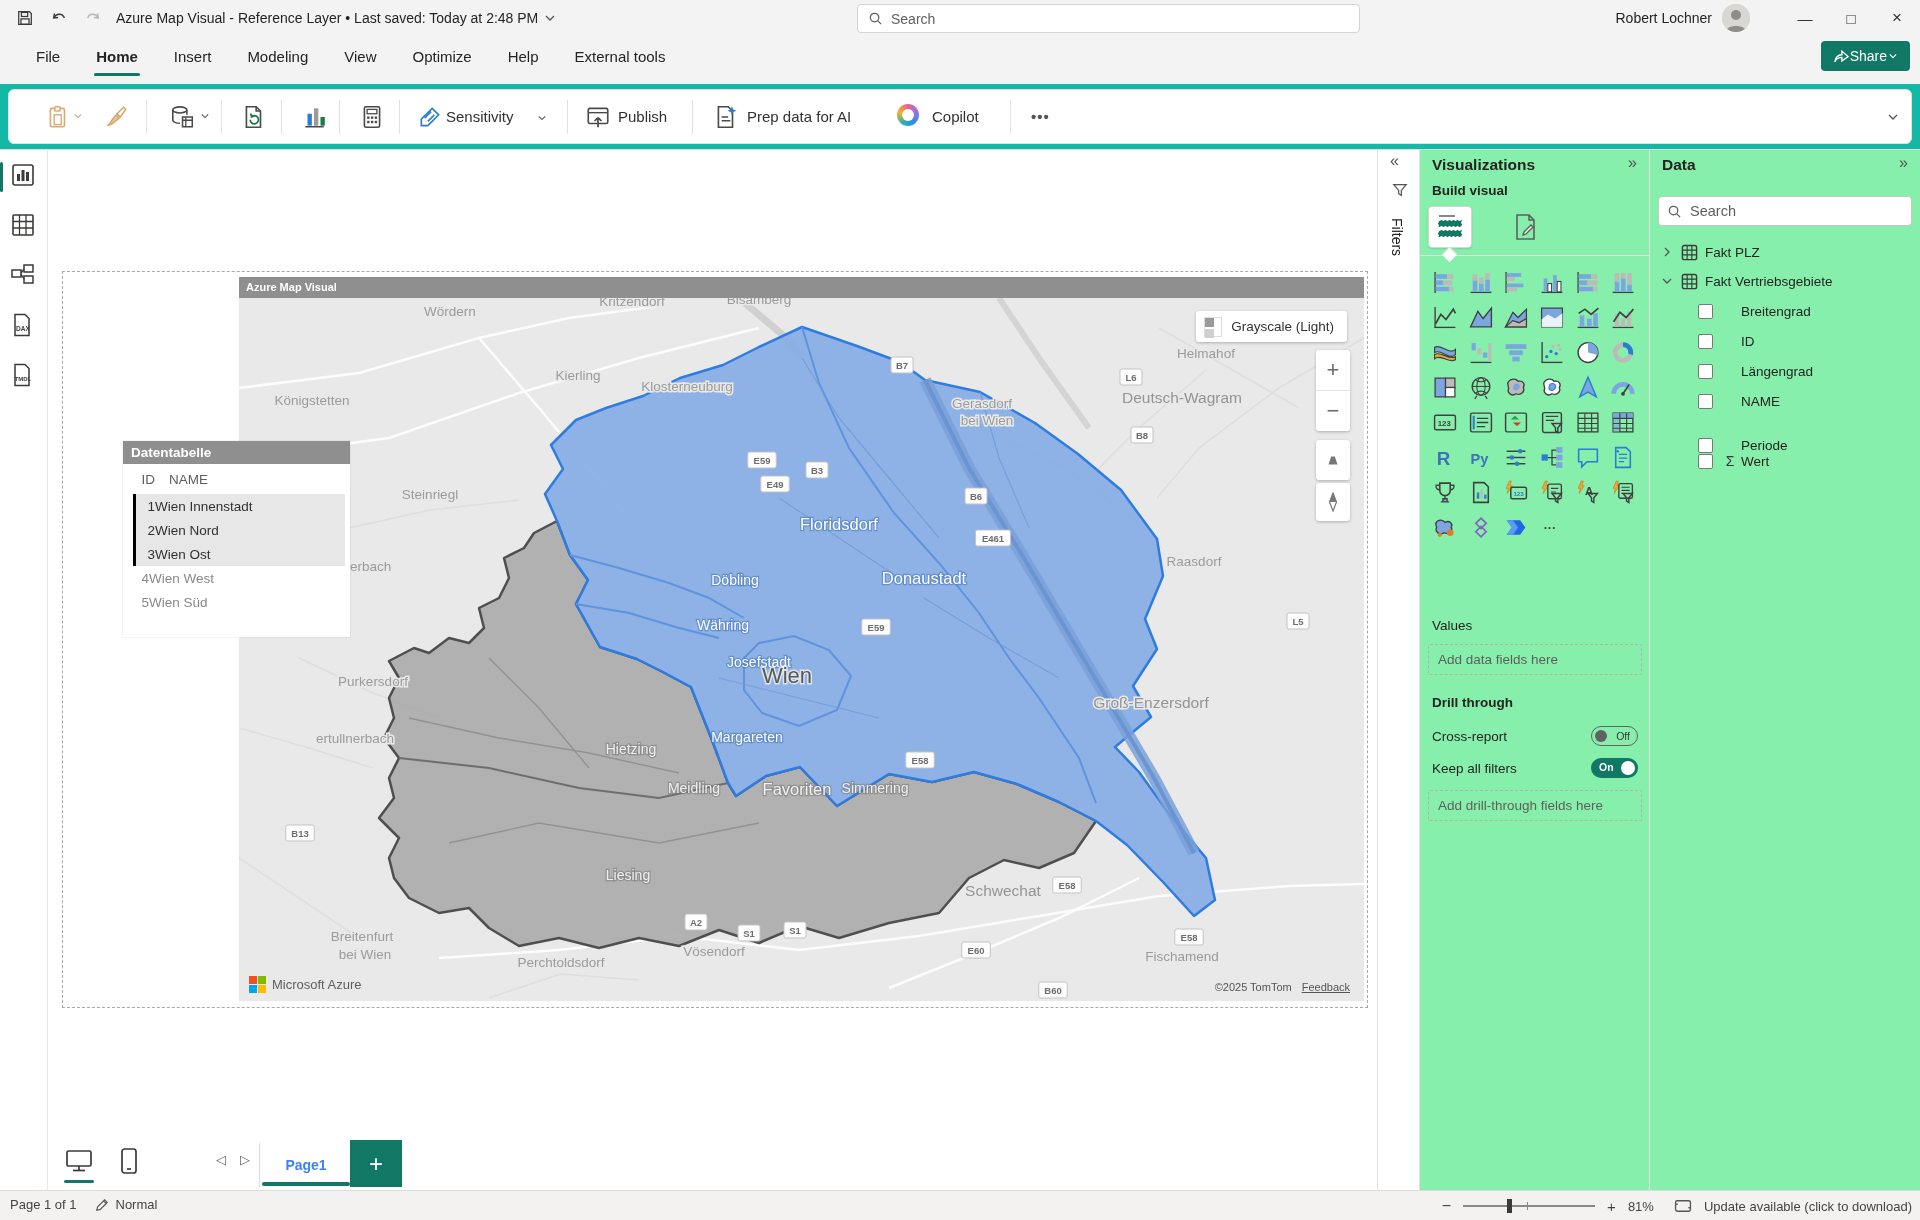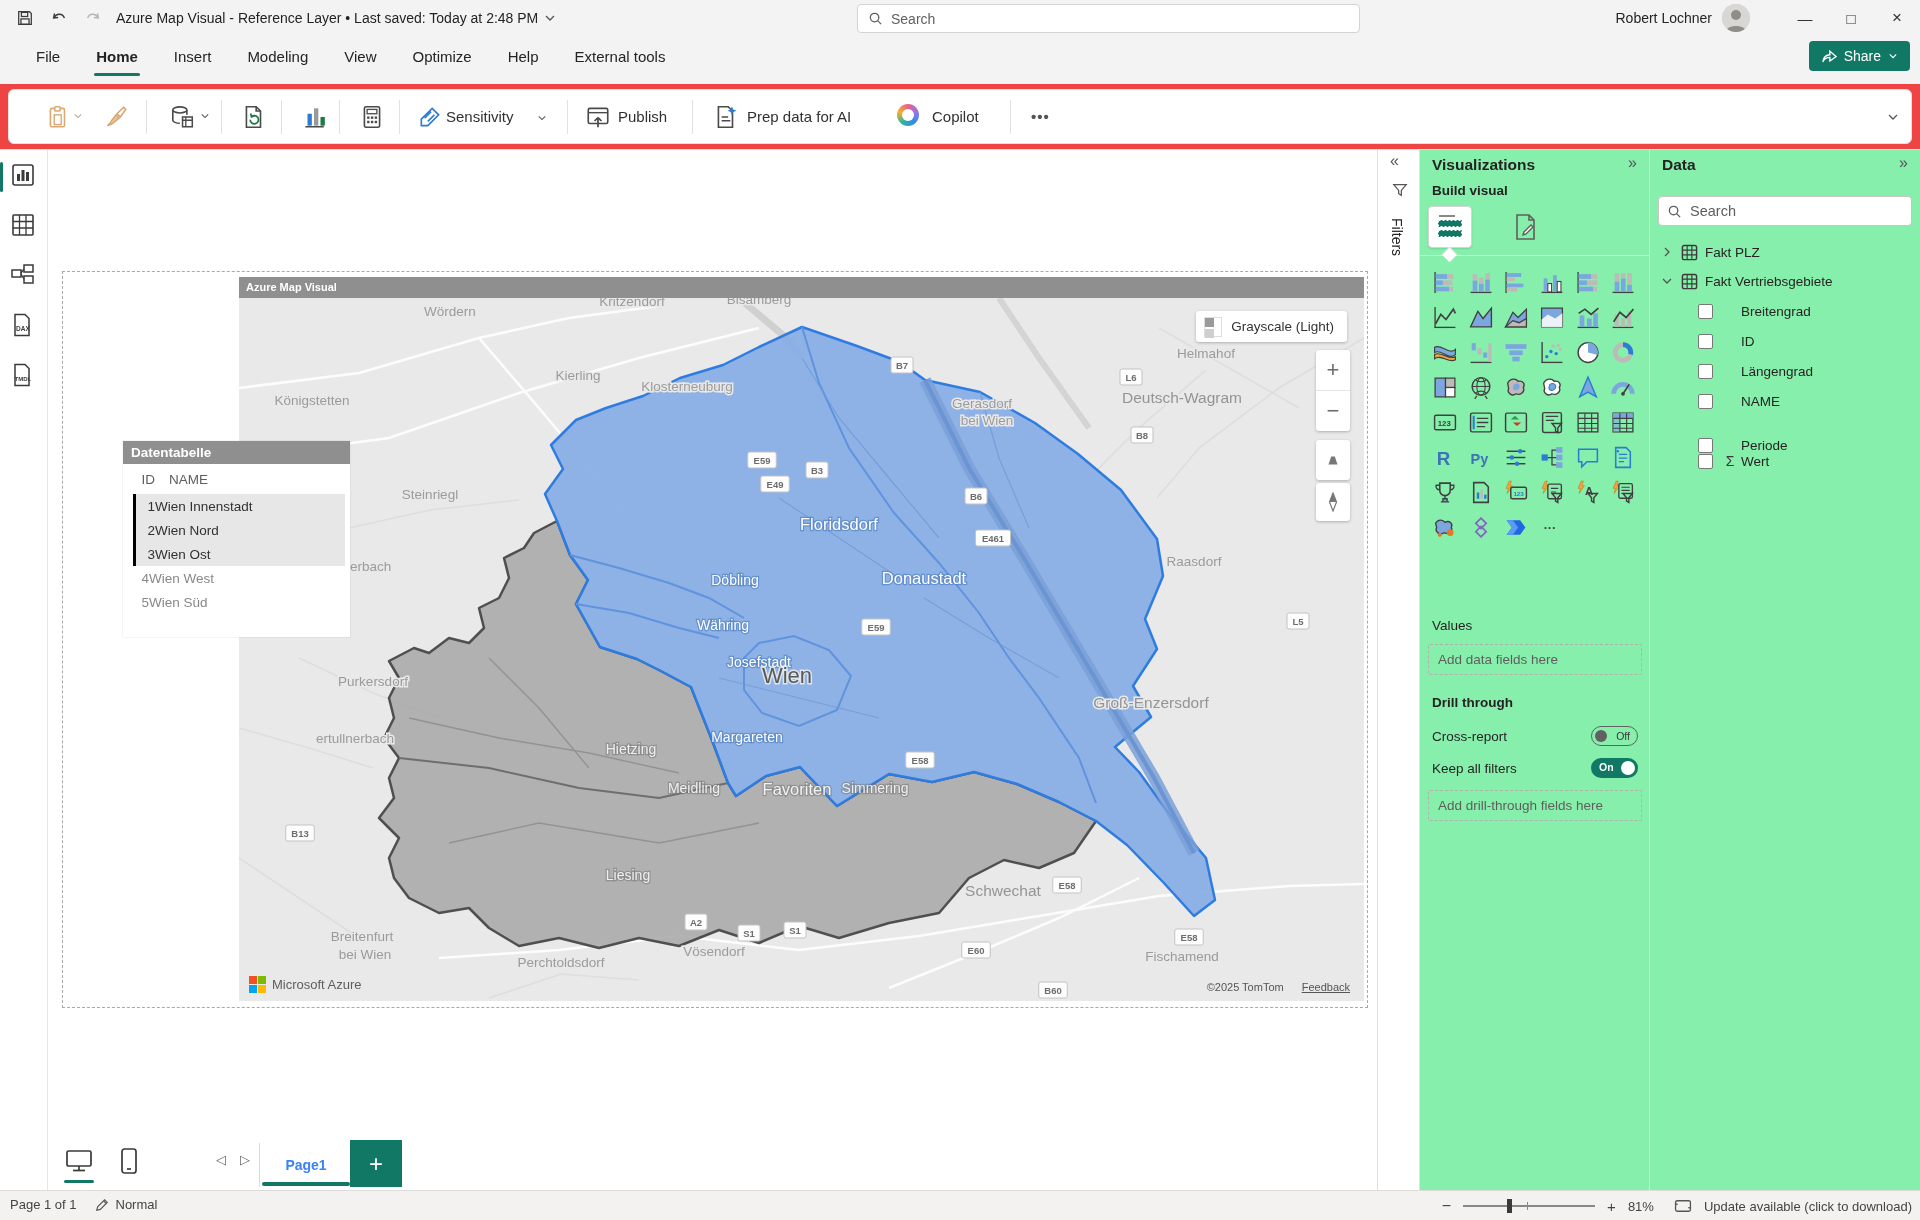--- a/index.html
+++ b/index.html
@@ -3,41 +3,41 @@
 <meta charset="utf-8">
 <style>
   * { margin:0; padding:0; box-sizing:border-box; }
   html,body { width:1920px; height:1220px; overflow:hidden; font-family:"Liberation Sans",sans-serif; background:#fff; }
   #app { position:relative; width:1920px; height:1220px; background:#fff; color:#252423; font-size:14px; }
   .abs { position:absolute; }
 
   
   #titlebar { left:0; top:0; width:1920px; height:36px; background:#f3f3f3; display:flex; align-items:center; }
   #menubar  { left:0; top:36px; width:1920px; height:48px; background:#f3f3f3; }
-  #ribbonwrap { left:0; top:84px; width:1920px; height:66px; background:#ef4444; border-bottom:1px solid #e3e1df; }
+  #ribbonwrap { left:0; top:84px; width:1920px; height:66px; background:#14b8a6; border-bottom:1px solid #e3e1df; }
   #ribbon { position:absolute; left:8px; top:5px; width:1904px; height:55px; background:#fff; border:1px solid #e3e1df; border-radius:6px; }
   .tb-ic { position:absolute; top:14px; width:26px; height:26px; }
   .tb-lbl { position:absolute; top:18px; font-size:15px; color:#323130; white-space:nowrap; }
   .tb-sep { position:absolute; top:10px; width:1px; height:34px; background:#e3e1df; }
   .chev { display:inline-block; }
   #title-text { font-size:14px; color:#252423; margin-left:6px; white-space:nowrap; }
   .tb-btn { display:flex; align-items:center; justify-content:center; width:34px; height:30px; color:#444; }
   #search-box { position:absolute; left:857px; top:4px; width:503px; height:29px; background:#fff; border:1px solid #d6d4d2; border-radius:4px; display:flex; align-items:center; padding:0 10px; gap:8px; }
   #search-box span { color:#616161; font-size:14px; }
   #user-area { position:absolute; right:170px; top:0; height:36px; display:flex; align-items:center; gap:10px; }
   #user-name { font-size:14px; color:#252423; }
   #avatar { width:28px; height:28px; border-radius:50%; background:#d8d8d8; overflow:hidden; }
   #win-controls { position:absolute; right:0; top:0; height:36px; display:flex; }
   .win-btn { width:46px; height:36px; display:flex; align-items:center; justify-content:center; font-size:15px; color:#333; }
 
   .menu-item { font-size:15px; color:#252423; padding:4px 2px; position:relative; }
   .menu-item.active { font-weight:bold; }
   .menu-item.active::after { content:""; position:absolute; left:0; right:0; bottom:-7px; height:3px; background:var(--accent); border-radius:2px; }
   #menu-items { position:absolute; left:34px; top:8px; display:flex; gap:32px; align-items:center; }
-  #share-btn { position:absolute; right:10px; top:5px; height:30px; background:var(--accent); color:#fff; border-radius:4px; display:flex; align-items:center; gap:7px; padding:0 12px; font-size:14px; }
+  #share-btn { position:absolute; right:10px; top:5px; height:30px; background:var(--accent); color:#fff; border-radius:4px; display:flex; align-items:center; gap:1px; padding:0 12px; font-size:14px; }
 
   
   #leftnav { left:0; top:150px; width:48px; height:1040px; background:#fff; border-right:1px solid #e8e6e4; }
   .nav-btn { position:absolute; left:10px; width:28px; height:28px; }
   .nav-sel { position:absolute; left:0; width:3px; height:30px; background:var(--accent); border-radius:2px; }
 
   
   #canvas { left:48px; top:150px; width:1329px; height:1040px; background:#fff; }
   #selection-border { left:62px; top:271px; width:1306px; height:737px; border:1px dashed #a9a9a9; }
   #map-visual { left:239px; top:277px; width:1125px; height:724px; }
@@ -47,21 +47,21 @@
   #style-pill { position:absolute; right:17px; top:13px; height:31px; background:#fff; border-radius:3px; box-shadow:0 1px 3px rgba(0,0,0,.25); display:flex; align-items:center; gap:9px; padding:0 13px 0 8px; font-size:13.5px; color:#333; }
   .style-thumb { width:18px; height:20px; background:#fff; border:1px solid #ddd; position:relative; }
   .style-thumb::before { content:""; position:absolute; left:0; top:0; width:9px; height:9px; background:#9a9a9a; }
   .style-thumb::after  { content:""; position:absolute; left:0; top:11px; width:9px; height:9px; background:#cfcfcf; }
   .map-ctrl { position:absolute; right:14px; width:34px; background:#fff; border-radius:3px; box-shadow:0 1px 3px rgba(0,0,0,.25); text-align:center; color:#6b6b6b; }
   .map-ctrl .cbtn { height:40px; display:flex; align-items:center; justify-content:center; font-size:22px; }
   .map-ctrl .cdiv { height:1px; background:#e4e4e4; }
   #attribution { position:absolute; left:10px; bottom:8px; display:flex; align-items:center; gap:6px; font-size:13px; color:#5f5f5f; }
   #mslogo { display:grid; grid-template-columns:8px 8px; grid-gap:1px; }
   #mslogo i { width:8px; height:8px; display:block; }
-  #copyright { position:absolute; right:14px; bottom:8px; font-size:11px; color:#555; display:flex; gap:18px; }
+  #copyright { position:absolute; right:14px; bottom:8px; font-size:11px; color:#555; display:flex; gap:10px; }
   #copyright .fb { text-decoration:underline; }
 
   
   text { font-family:"Liberation Sans",sans-serif; }
   .ml-p  { fill:#9b9b9b; font-size:13.5px; paint-order:stroke; stroke:#e9e9e9; stroke-width:3px; }
   .ml-P  { fill:#949494; font-size:15.5px; paint-order:stroke; stroke:#e9e9e9; stroke-width:3px; }
   .ml-b  { fill:#ffffff; font-size:14px;  paint-order:stroke; stroke:rgba(70,118,190,.55); stroke-width:2.5px; }
   .ml-B  { fill:#ffffff; font-size:16.5px; paint-order:stroke; stroke:rgba(70,118,190,.55); stroke-width:2.5px; }
   .ml-g  { fill:#efefef; font-size:14px;  paint-order:stroke; stroke:rgba(120,120,120,.55); stroke-width:2.5px; }
   .ml-G  { fill:#f2f2f2; font-size:16.5px; paint-order:stroke; stroke:rgba(120,120,120,.55); stroke-width:2.5px; }

